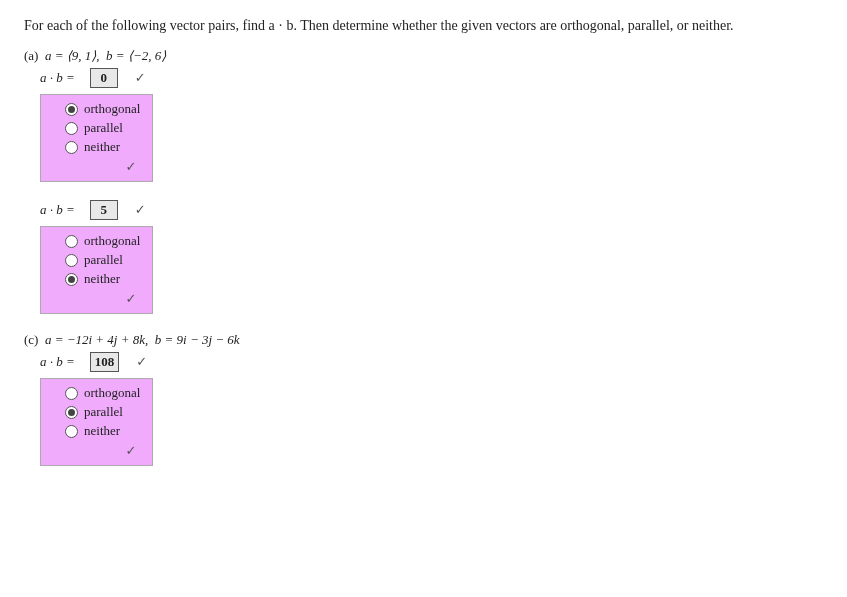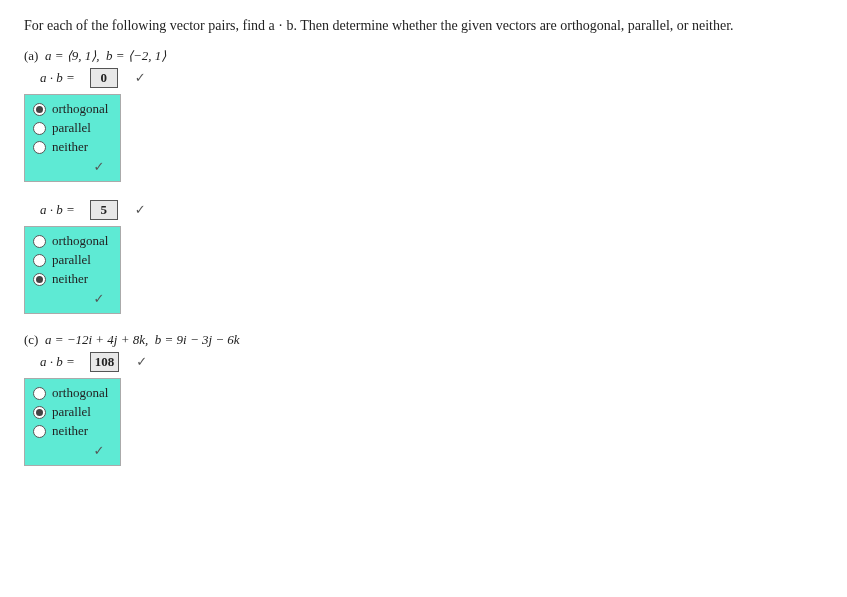--- a/index.html
+++ b/index.html
@@ -55,22 +55,23 @@
 
     .checkmark {
       color: #555;
       font-size: 13px;
       margin-left: 2px;
     }
 
     .options-box {
       border: 1px solid #aaa;
       display: inline-block;
-      padding: 6px 12px 6px 8px;
-      background: #5eead4;
+      padding: 6px 12px 6px 24px;
+      margin-left: 16px;
+      background: #f0abfc;
     }
 
     .option-row {
       display: flex;
       align-items: center;
       gap: 6px;
       margin-bottom: 3px;
       font-size: 13px;
     }
 
@@ -109,21 +110,21 @@
     .math-italic {
       font-style: italic;
     }
   </style>
 </head>
 <body>
 
 <p class="instructions">For each of the following vector pairs, find a · b. Then determine whether the given vectors are orthogonal, parallel, or neither.</p>
 
 <div id="problems-container">
-    <div class="problem-block"><div class="problem-label"><span>(a)</span>&nbsp;&nbsp;<span class="math-italic">a = ⟨9, 1⟩,</span>&nbsp;&nbsp;<span class="math-italic">b = ⟨−2, 1⟩</span></div><div class="dot-product-line">
+    <div class="problem-block"><div class="problem-label"><span>(a)</span>&nbsp;&nbsp;<span class="math-italic">a = ⟨9, 1⟩,</span>&nbsp;&nbsp;<span class="math-italic">b = ⟨−2, 6⟩</span></div><div class="dot-product-line">
         <span class="math-italic">a · b =</span>
         <span class="answer-box">0</span>
         <span class="checkmark">✓</span>
       </div><div class="options-box"><div class="option-row">
           <div class="radio-outer">
             <div class="radio-inner"></div>
           </div>
           <span>orthogonal</span>
         </div><div class="option-row">
           <div class="radio-outer"></div>

